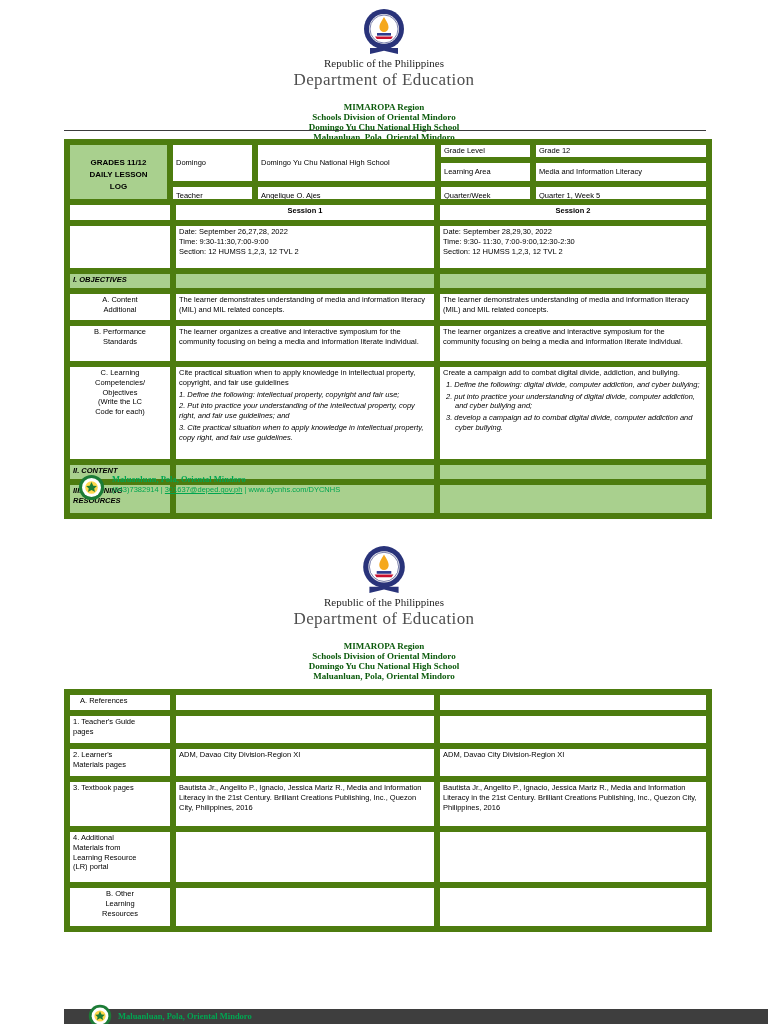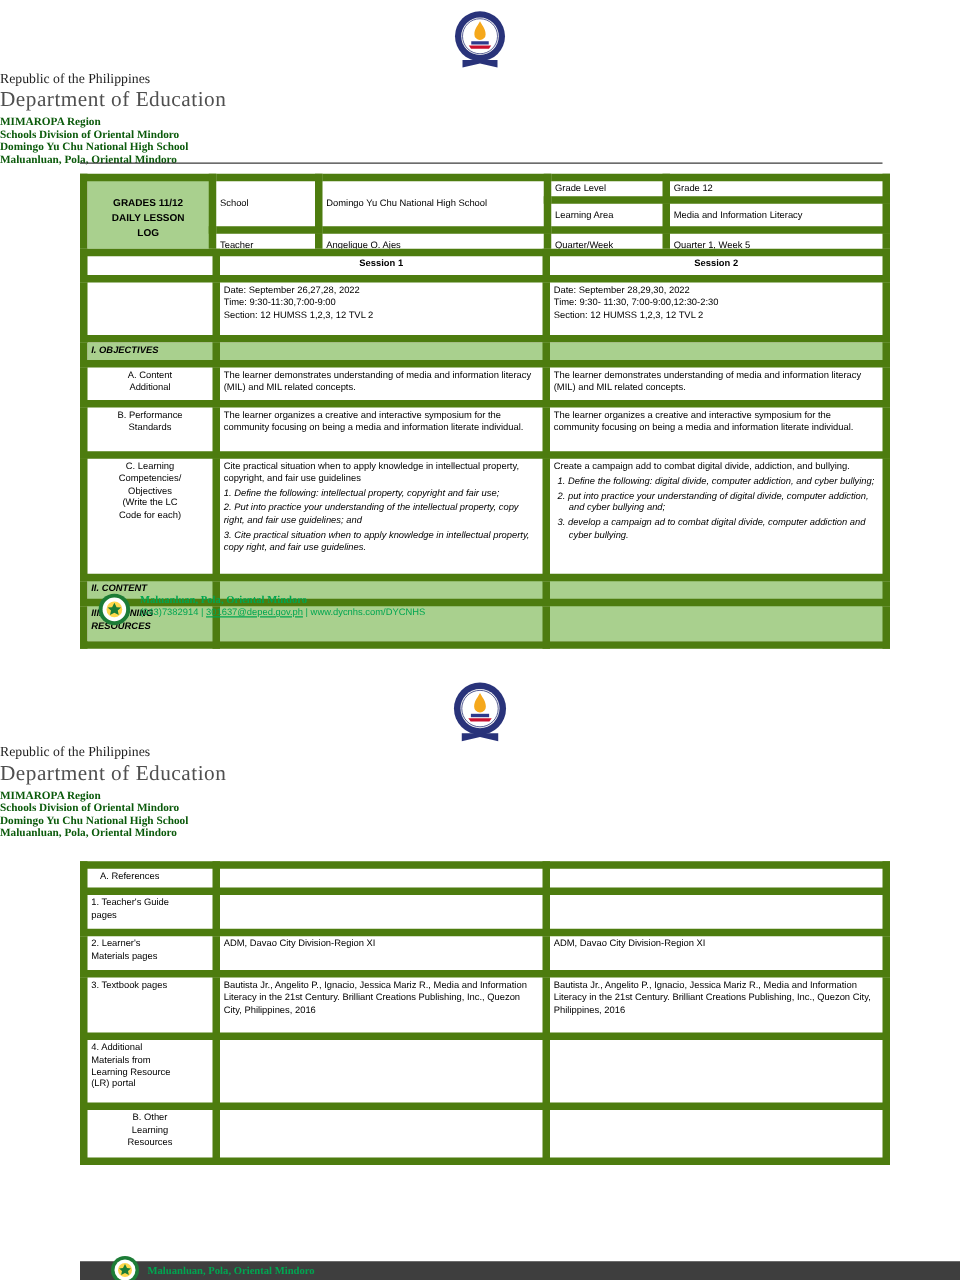--- a/index.html
+++ b/index.html
@@ -1,23 +1,23 @@
 <!DOCTYPE html>
 <html><head>
 <meta charset="utf-8">
 <style>
   html,body{margin:0;padding:0;background:#ffffff}
   .canvas{position:relative;width:768px;height:1024px;overflow:hidden;background:#ffffff;font-family:"Liberation Sans",sans-serif;color:#000}
   .abs{position:absolute}
-  .letterhead{left:0;width:768px;}
+  .letterhead{left:0;width:768px;text-align:center}
   .seal{display:block;margin:0 auto}
   .lh-republic{font-family:"Liberation Serif",serif;font-size:11px;line-height:13px;color:#1f1f1f;margin-top:1px}
   .lh-department{font-family:"Liberation Serif",serif;font-size:17px;line-height:19px;color:#4f4f4f;letter-spacing:.4px}
   .lh-green{font-family:"Liberation Serif",serif;font-weight:bold;font-size:9px;line-height:10px;color:#0b5a0b}
-  .lh-green.first{margin-top:3px}
+  .lh-green.first{margin-top:13px}
   .rule{left:64px;width:642px;height:1px;background:#3c3c3c}
   table{border-collapse:collapse;table-layout:fixed;width:642px;background:#fff}
   td{border:6px solid #4d7c0f;font-size:7.5px;line-height:1.3;padding:1px 3px;vertical-align:top;overflow:hidden}
   .green{background:#a9d08e}
   .c{text-align:center}
   .b{font-weight:bold}
   .i{font-style:italic}
   .preline{white-space:pre-line}
   .mid{vertical-align:middle}
   .sect{font-weight:bold;font-style:italic}
@@ -64,21 +64,21 @@
         <col style="width:85px">
         <col style="width:183px">
         <col style="width:95px">
         <col style="width:176px">
     </colgroup>
     <tbody>
         <tr>
       <td rowspan="3" class="green grades-cell preline" style="height:16px">GRADES 11/12
 DAILY LESSON
 LOG</td>
-      <td rowspan="2" class="mid">School</td>
+      <td rowspan="2" class="mid">Domingo</td>
       <td rowspan="2" class="mid">Domingo Yu Chu National High School</td>
       <td class="mid">Grade Level</td>
       <td class="mid">Grade 12</td>
     </tr>
     <tr>
       <td class="mid" style="height:16px">Learning Area</td>
       <td class="mid">Media and Information Literacy</td>
     </tr>
     <tr>
       <td class="mid" style="height:16px">Teacher</td>

